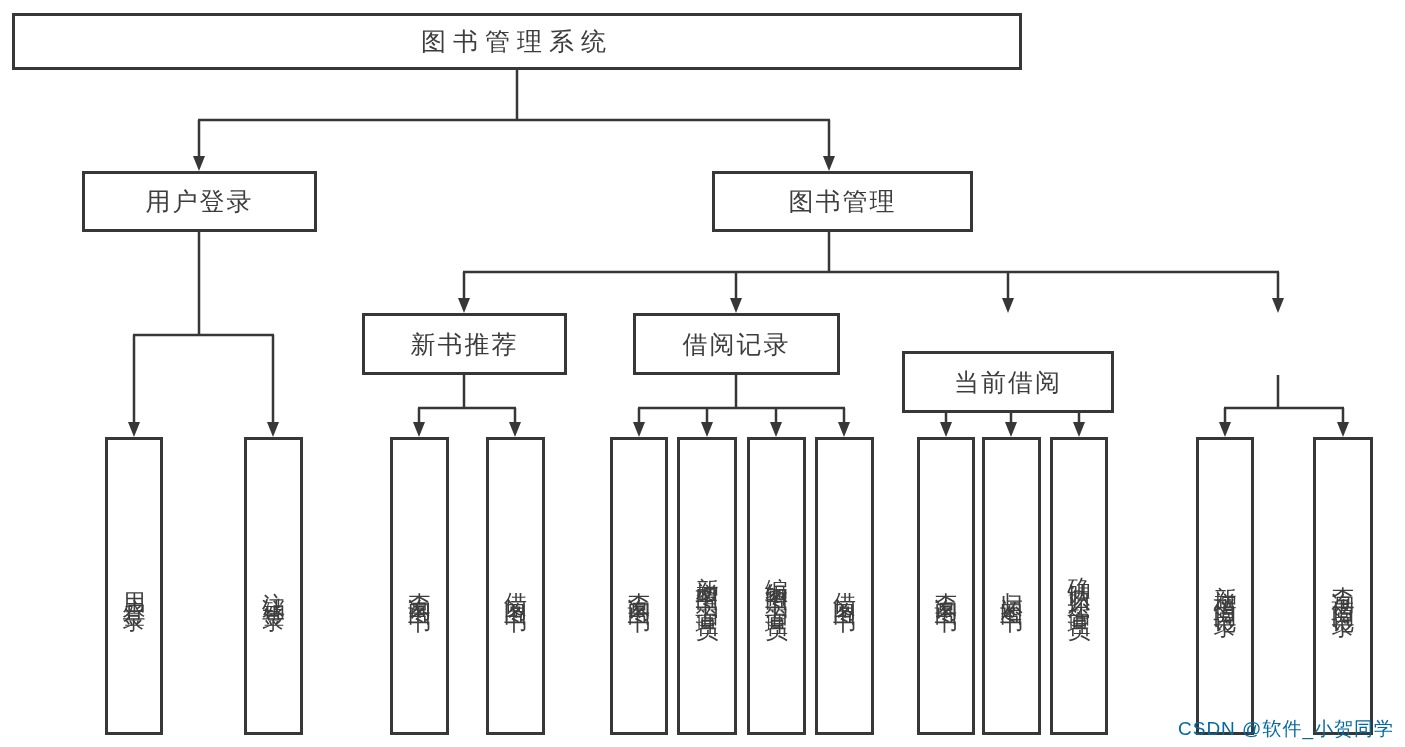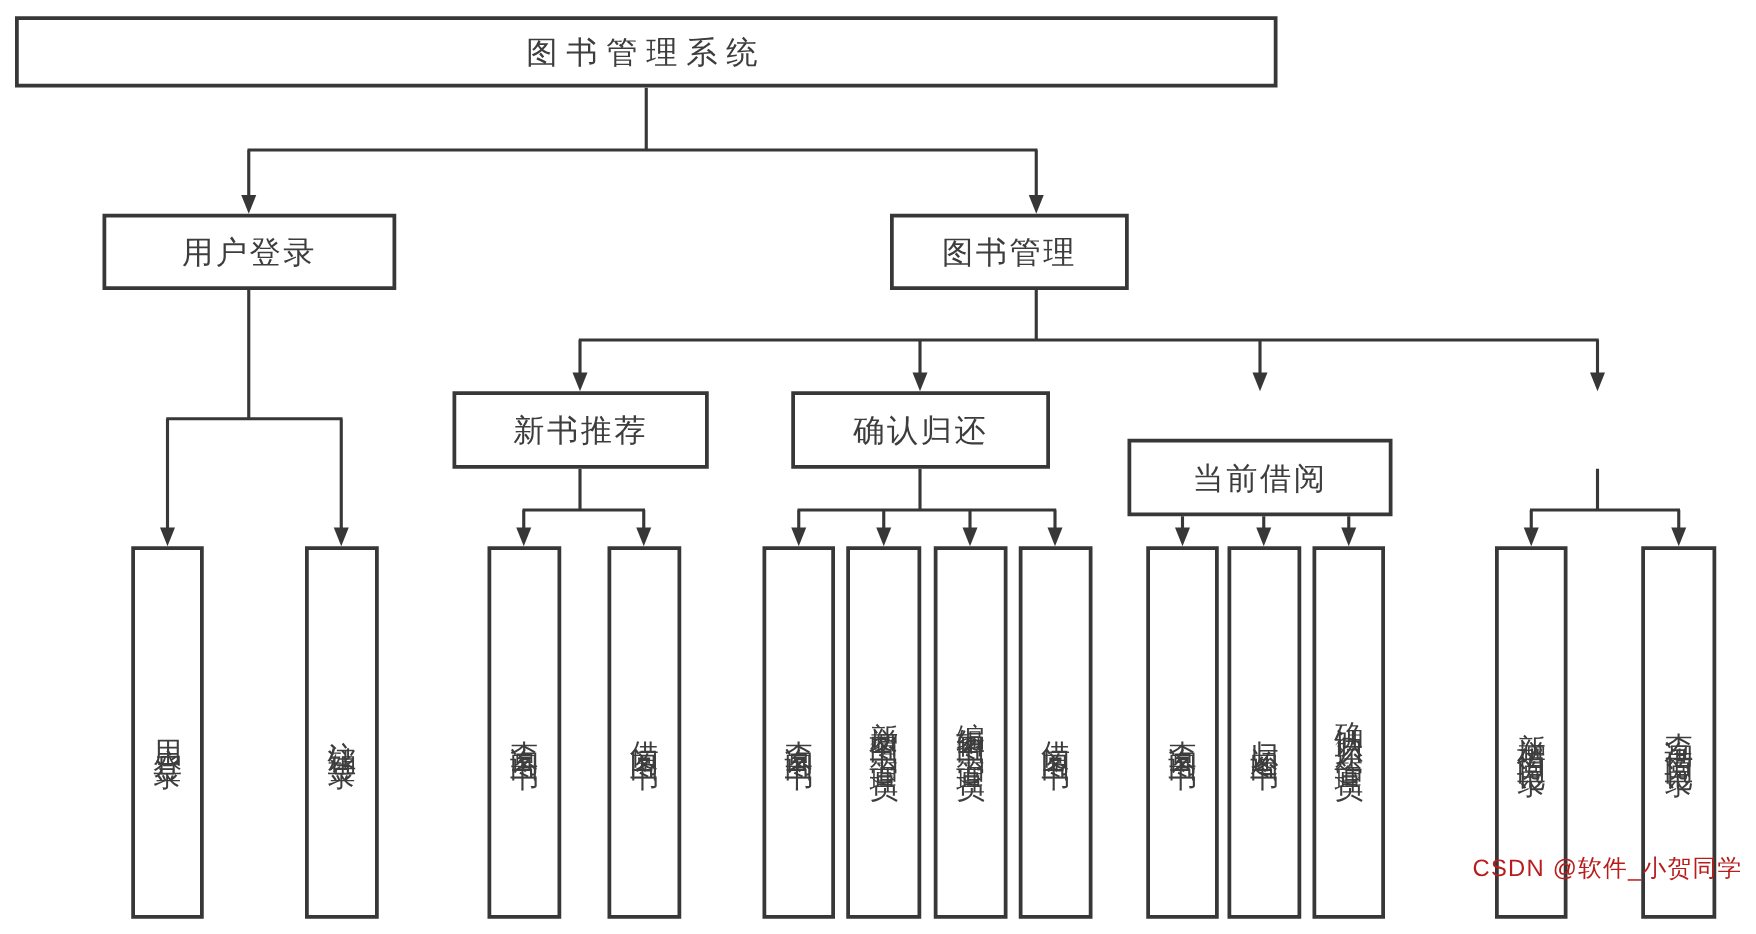--- a/index.html
+++ b/index.html
@@ -54,24 +54,24 @@
     writing-mode: vertical-rl;
     text-orientation: mixed;
     font-size: 23px;
     line-height: 1;
     letter-spacing: 6px;
     color: #3d3d3d;
   }
   .watermark {
     position: absolute;
     left: 1178px;
-    top: 682px;
+    top: 716px;
     width: 222px;
     font-size: 19px;
-    color: #b91c1c;
+    color: #0369a1;
     letter-spacing: 1px;
     white-space: nowrap;
     z-index: 5;
   }
 </style>
 </head>
 <body>
 
 <div id="canvas">
 
@@ -122,29 +122,29 @@
     </g>
   </svg>
 
   <div class="node root" style="left:12px; top:13px; width:1010px; height:57px;">
     <span>图书管理系统</span>
   </div>
 
   <div class="node" style="left:82px; top:171px; width:235px; height:61px;">
     <span>用户登录</span>
   </div>
-  <div class="node" style="left:712px; top:171px; width:191px; height:61px;">
+  <div class="node" style="left:712px; top:171px; width:261px; height:61px;">
     <span>图书管理</span>
   </div>
 
   <div class="node" style="left:362px; top:313px; width:205px; height:62px;align-items:center;">
     <span>新书推荐</span>
   </div>
   <div class="node" style="left:633px; top:313px; width:207px; height:62px;">
-    <span>确认归还</span>
+    <span>借阅记录</span>
   </div>
   <div class="node" style="left:902px; top:313px; width:212px; height:62px;margin-top:38px;">
     <span>当前借阅</span>
   </div>
 
   <div class="leaf" style="left:105px; width:58px;">
     <span class="vlbl">用户登录</span>
   </div>
   <div class="leaf" style="left:244px; width:59px;">
     <span class="vlbl">注销登录</span>

